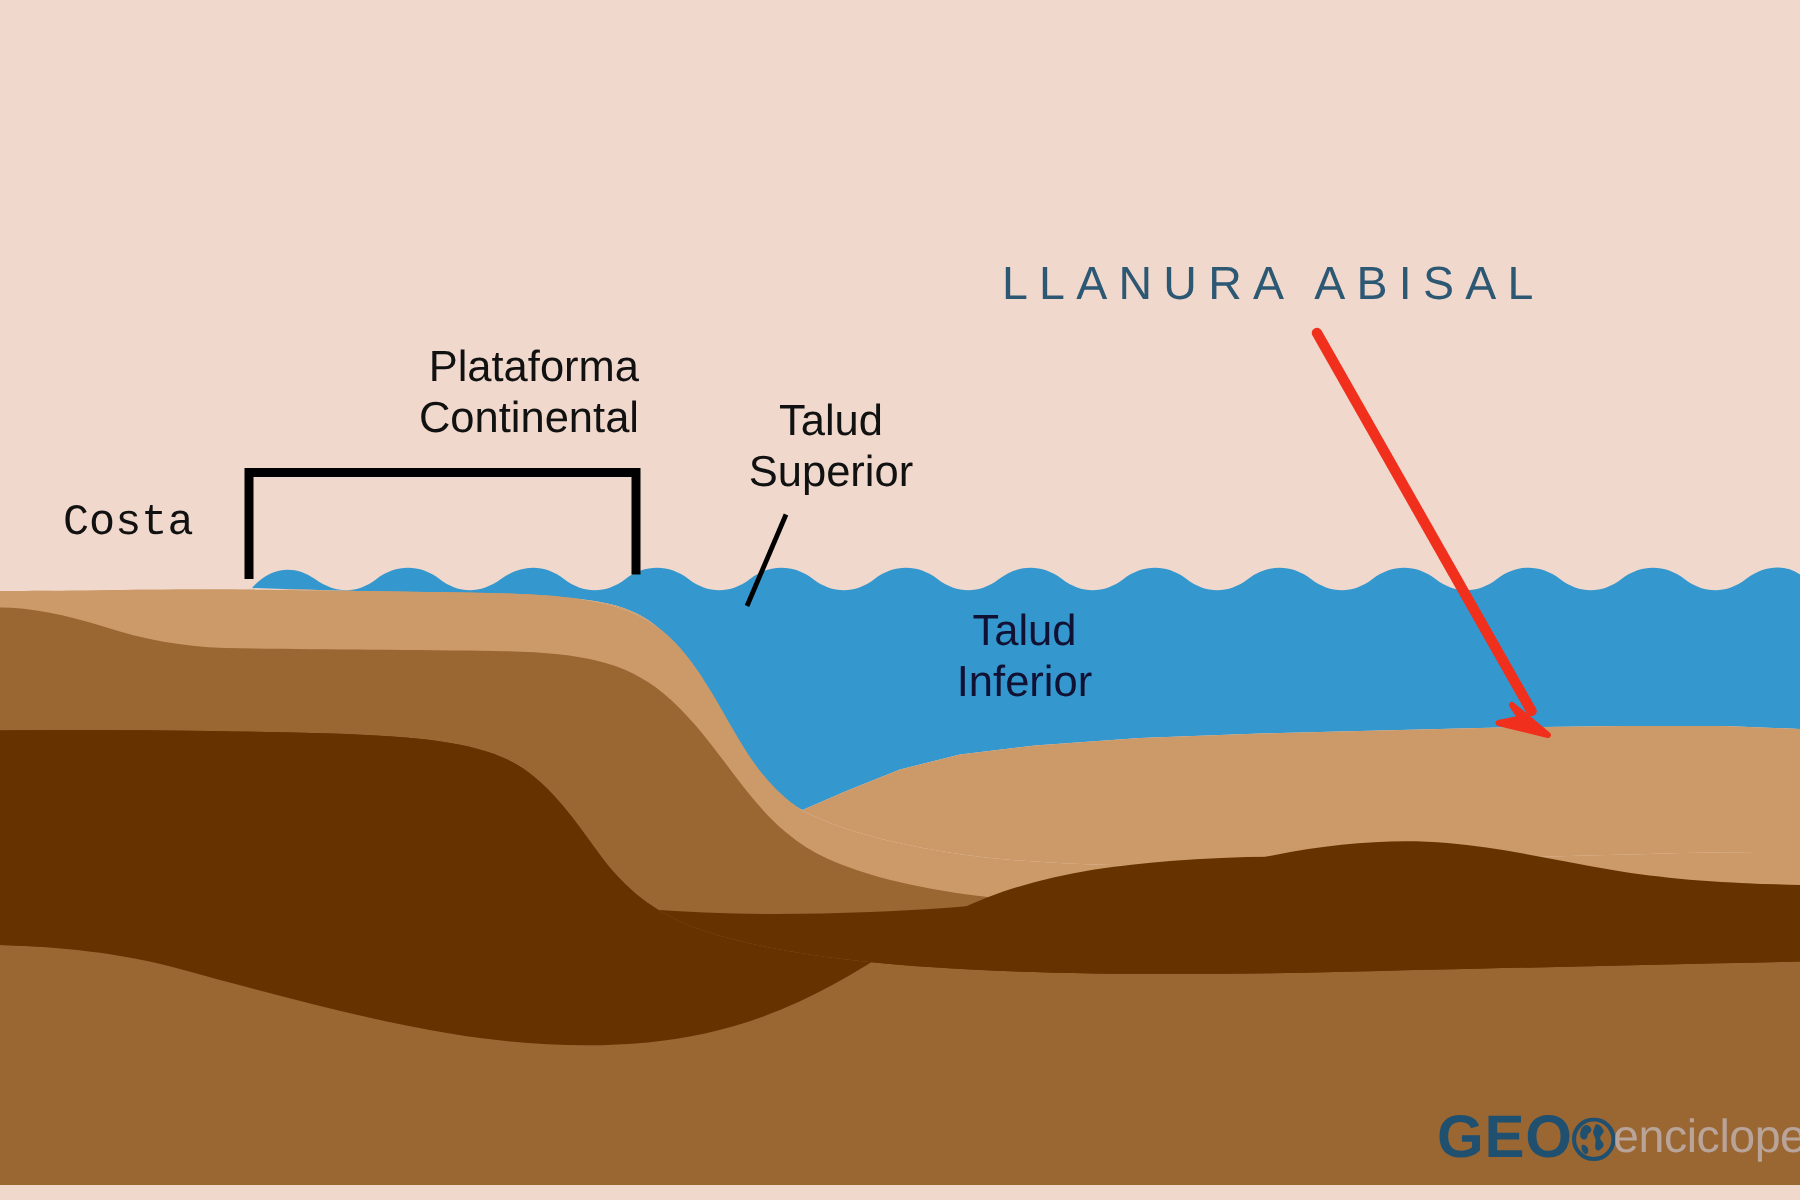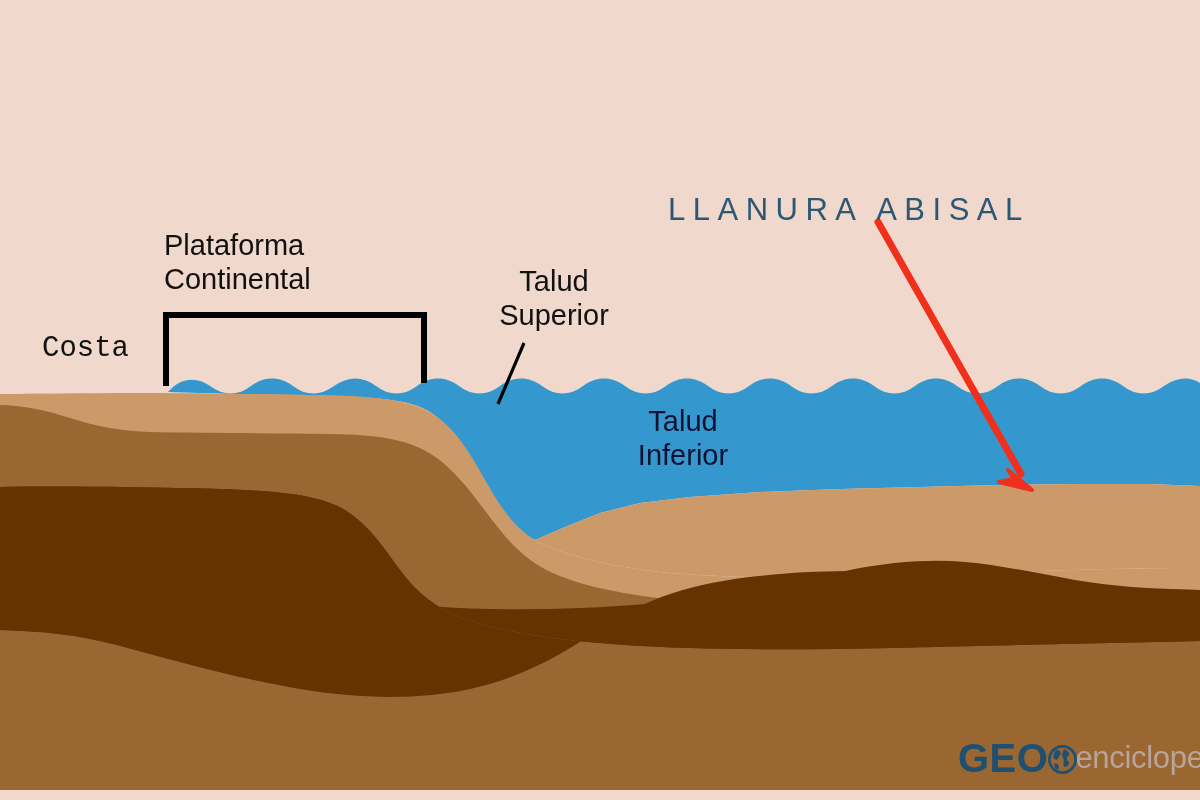--- a/index.html
+++ b/index.html
@@ -34,41 +34,41 @@
   #label-costa {
     left: 42px;
     top: 332px;
     font-size: 29px;
     font-family: Liberation Mono, monospace;
   }
   #label-plataforma {
     left: 164px;
     top: 228px;
     width: 262px;
-    text-align: left;
+    text-align: right;
     font-size: 29px;
   }
   #label-talud-superior {
     left: 480px;
     top: 264px;
     width: 148px;
     text-align: center;
     font-size: 29px;
   }
   #label-talud-inferior {
     left: 608px;
     top: 404px;
     width: 150px;
     text-align: center;
     font-size: 29px;
     color: #111133;
   }
   #label-llanura {
     left: 668px;
-    top: 192px;
+    top: 171px;
     font-size: 31px;
     font-weight: 400;
     letter-spacing: 7.5px;
     color: #2d5874;
   }
   #logo {
     position: absolute;
     left: 958px;
     top: 738px;
     display: flex;

